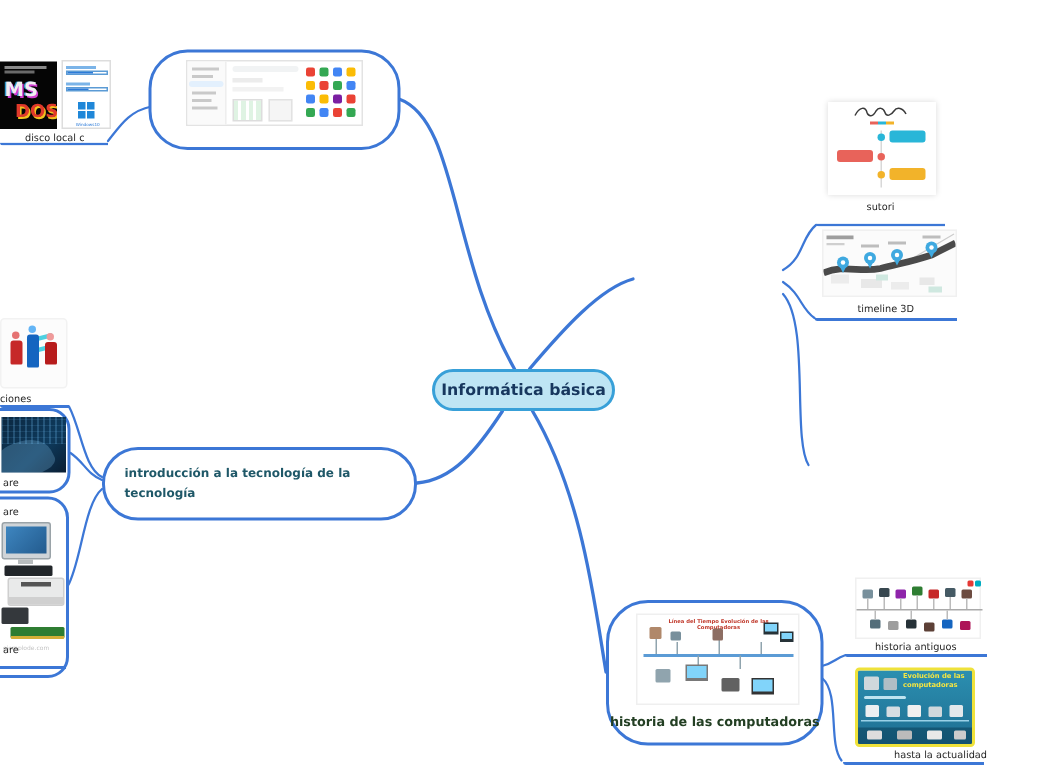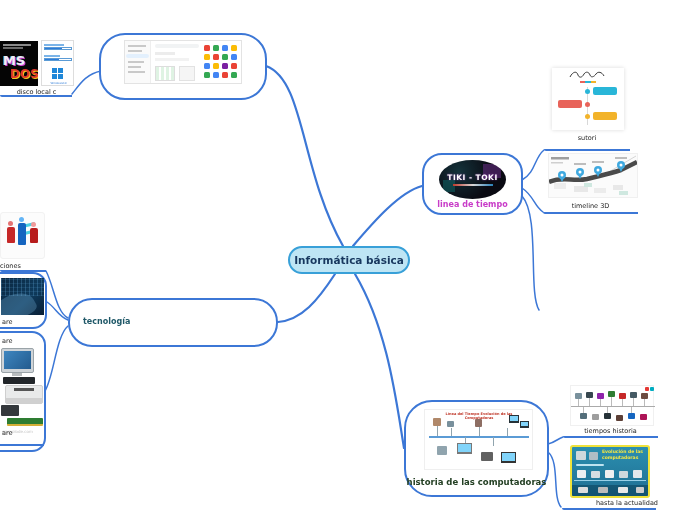--- a/index.html
+++ b/index.html
@@ -229,27 +229,20 @@
           <span></span>
         <span></span>
           <span></span>
       </div>
       <div class="wcap">Windows10</div>
     </div>
     <div class="leaf-label" style="left:0;top:50px;width:73px;text-align:center">disco local c</div>
     <div class="uline" style="left:0;top:57px;width:72px"></div>
   </div>
 
-  <div id="linea" class="bnode">
-    <div class="tiki">
-      <div class="tiki-title">TIKI - TOKI</div>
-      <div class="tiki-sub"></div>
-    </div>
-    <div class="blabel magenta" style="bottom:4px">linea de tiempo</div>
-  </div>
 
   <div id="sutori">
     <div class="sut">
       <svg width="44" height="10" style="left:14px;top:2px">
         <path d="M4,7 C7,1 11,1 12,5 C13,8 16,8 18,4 C20,1 23,2 24,5 C25,8 28,7 30,4 C32,1 36,2 38,6" stroke="#3a3a3a" stroke-width="1" fill="none"></path>
       </svg>
       <div class="sut-bar"></div>
       <div class="sut-vline"></div>
       <div class="sut-dot" style="left:33px;top:21px;background:#29B6D8"></div>
       <div class="sut-card" style="left:41px;top:19px;width:24px;background:#29B6D8"></div>
@@ -299,20 +292,21 @@
           <rect x="43" y="7" width="12" height="2" fill="#bdbdbd"></rect>
           <rect x="66" y="3" width="12" height="2" fill="#bdbdbd"></rect>
       </svg>
     </div>
     <div class="leaf-label" style="left:0;top:52px;width:97px;text-align:center">timeline 3D</div>
     <div class="uline" style="left:1px;top:62px;width:95px"></div>
   </div>
 
 
   <div id="introduccion" class="bnode teal">
+    <span>introducción a la tecnología de la</span>
     <span>tecnología</span>
   </div>
 
   <div id="ciones">
     <div class="people">
       <div class="flag" style="left:17px;top:11px"></div>
       <div class="flag" style="left:19px;top:18px"></div>
       <div class="fig-head" style="left:7px;top:8px;background:#E57373"></div>
       <div class="fig-body" style="left:6px;top:14px;height:16px;background:#C62828"></div>
       <div class="fig-head" style="left:18px;top:4px;background:#64B5F6"></div>
@@ -403,21 +397,21 @@
       <div class="ant-ic" style="left:33px;top:27px;background:#263238"></div>
       <div class="ant-ic" style="left:45px;top:29px;background:#5D4037"></div>
       <div class="ant-ic" style="left:57px;top:27px;background:#1565C0"></div>
       <div class="ant-ic" style="left:69px;top:28px;background:#AD1457"></div>
       <div class="ant-stem" style="left:12px;top:21px;height:6px"></div>
       <div class="ant-stem" style="left:36px;top:21px;height:6px"></div>
       <div class="ant-stem" style="left:60px;top:21px;height:6px"></div>
       <div class="ant-ic" style="left:74px;top:1px;width:4px;height:4px;background:#E53935"></div>
       <div class="ant-ic" style="left:79px;top:1px;width:4px;height:4px;background:#00ACC1"></div>
     </div>
-    <div class="leaf-label" style="left:0;top:45px;width:97px;text-align:center">tiempos historia</div>
+    <div class="leaf-label" style="left:0;top:45px;width:97px;text-align:center">historia antiguos</div>
     <div class="uline" style="left:1px;top:54px;width:95px"></div>
   </div>
 
   <div id="actualidad">
     <div class="act">
       <div class="act-title">Evolución de las computadoras</div>
       <div class="act-ic" style="left:4px;top:4px;width:10px;height:9px;background:#CFD8DC"></div>
       <div class="act-ic" style="left:17px;top:5px;width:9px;height:8px;background:#B0BEC5"></div>
       <div class="act-ic" style="left:4px;top:17px;width:28px;height:2px;background:#BEE3F0"></div>
       <div class="act-ic" style="left:5px;top:23px;width:9px;height:8px;background:#ECEFF1"></div>

